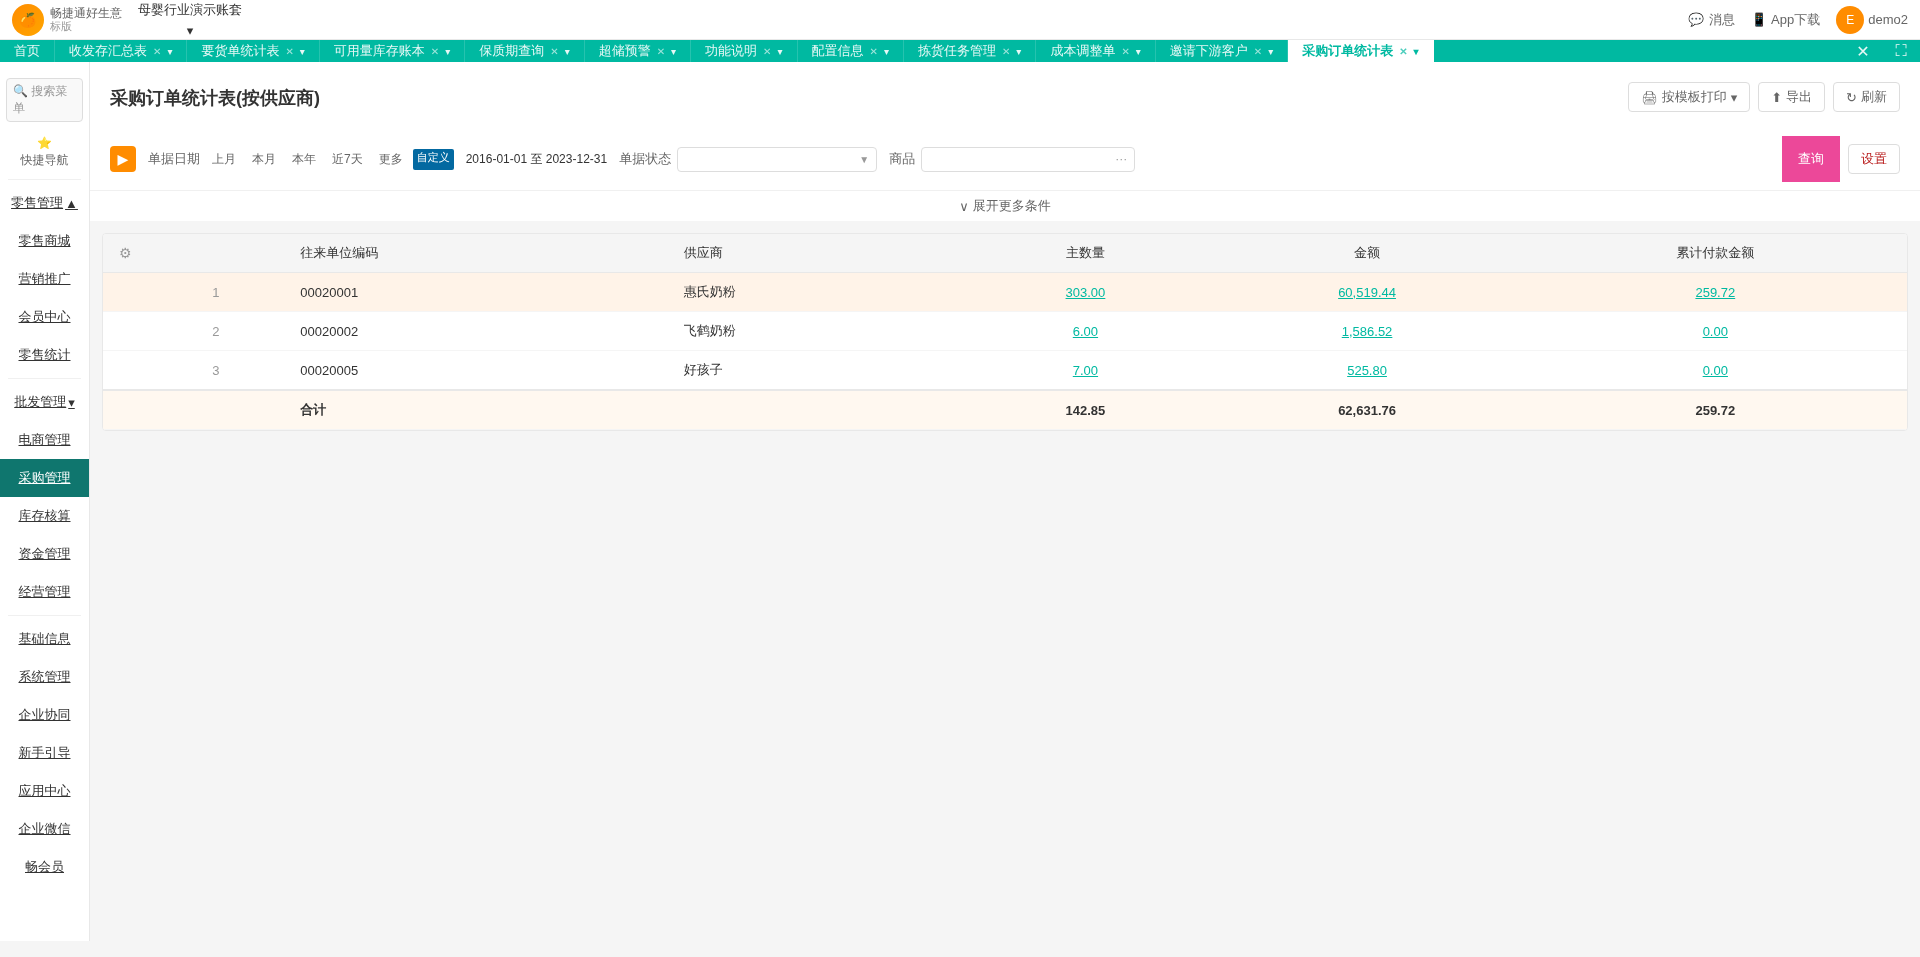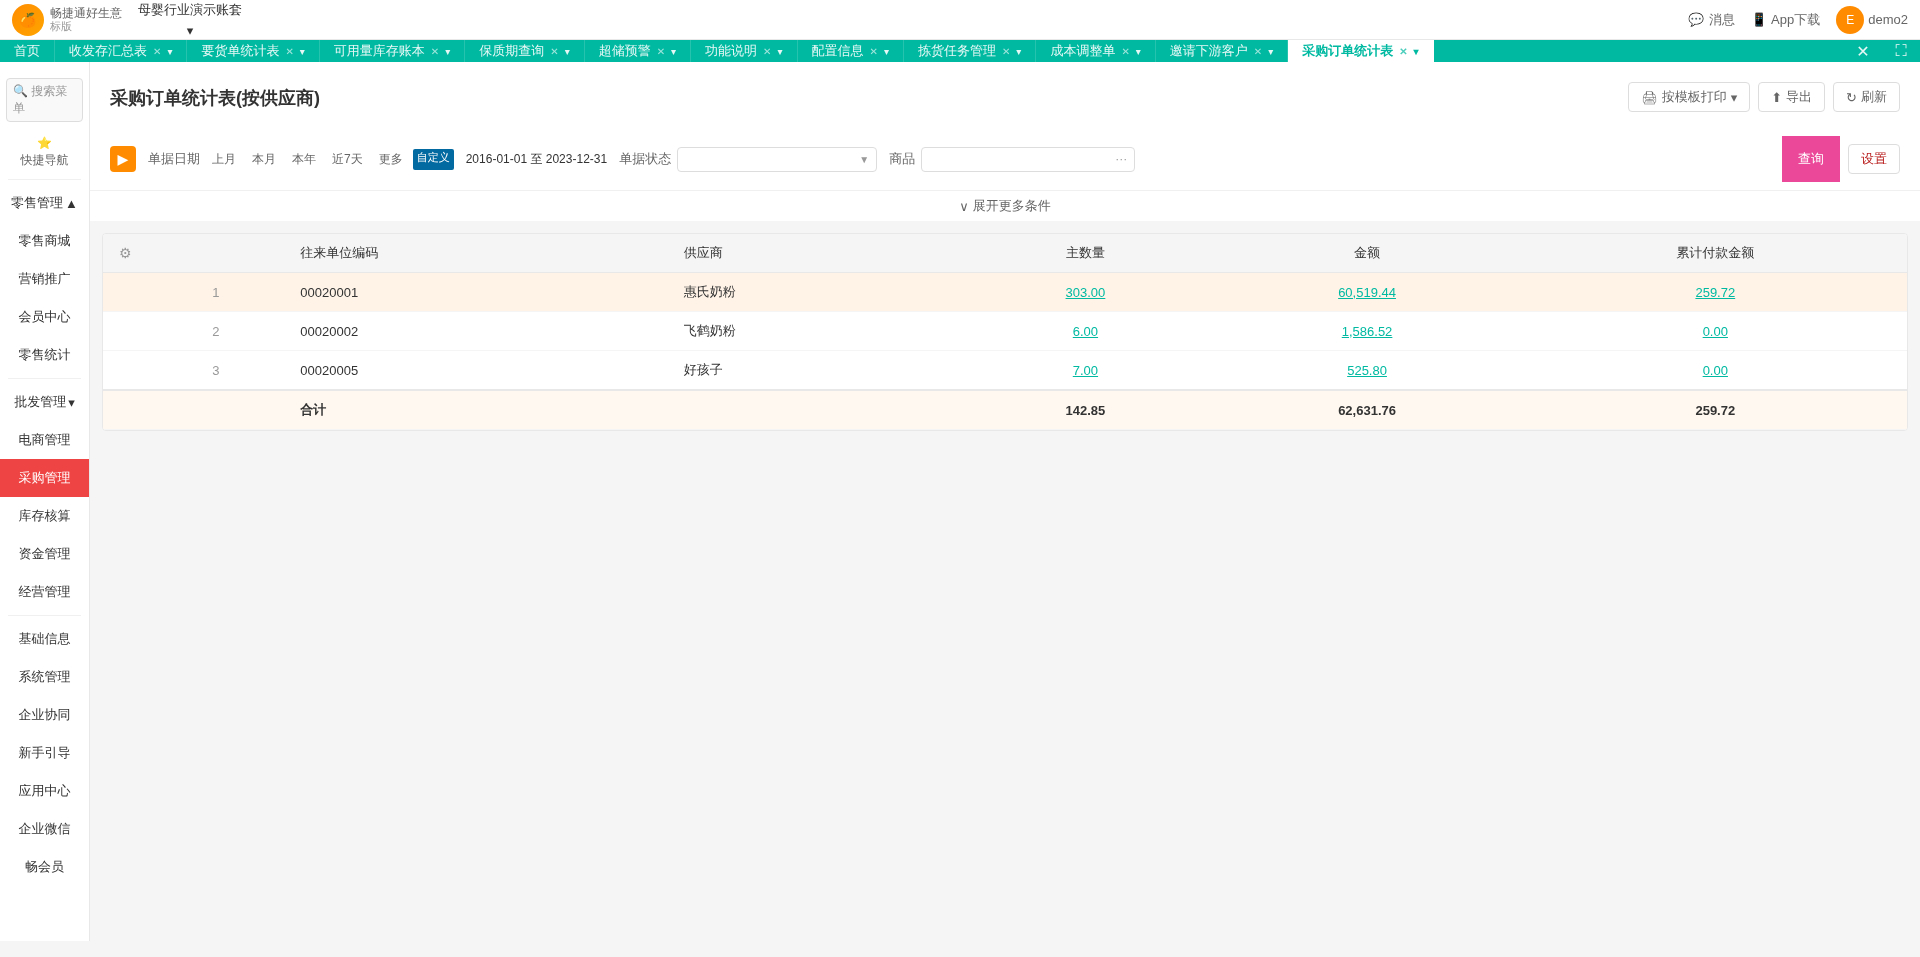--- a/index.html
+++ b/index.html
@@ -27,22 +27,22 @@
 
     
     .main-layout { display: flex; height: calc(957px - 78px); }
 
     
     .sidebar { width: 90px; background: #fff; border-right: 1px solid #e8e8e8; display: flex; flex-direction: column; padding-top: 8px; overflow-y: auto; }
     .sidebar-search { padding: 8px 6px; }
     .sidebar-search-box { width: 100%; padding: 4px 6px; border: 1px solid #ddd; border-radius: 4px; font-size: 12px; color: #999; background: #f9f9f9; cursor: pointer; }
     .sidebar-nav-btn { padding: 6px 4px; text-align: center; font-size: 12px; color: #666; cursor: pointer; display: flex; flex-direction: column; align-items: center; gap: 2px; }
     .sidebar-divider { height: 1px; background: #f0f0f0; margin: 4px 8px; }
-    .sidebar-item { padding: 10px 4px; text-align: center; font-size: 13px; color: #333; cursor: pointer; display: flex; flex-direction: column; align-items: center; gap: 2px; }
-    .sidebar-item.active { color: #fff; background: #ef4444; }
+    .sidebar-item { padding: 10px 4px; text-align: center; font-size: 13px; color: #333; cursor: pointer; display: flex; flex-direction: column; align-items: center; gap: 2px; text-decoration: underline; }
+    .sidebar-item.active { color: #fff; background: #0f766e; }
     .sidebar-item-row { display: flex; align-items: center; justify-content: center; gap: 2px; }
 
     
     .content-area { flex: 1; display: flex; flex-direction: column; overflow: hidden; background: #f5f5f5; }
     .page-title { font-size: 18px; font-weight: 600; color: #333; margin-bottom: 10px; margin-top: 12px; }
 
     
     .filter-bar { background: #fff; padding: 8px 20px; display: flex; align-items: center; gap: 12px; flex-wrap: wrap; border-bottom: 1px solid #f0f0f0; }
     .filter-toggle-btn { width: 26px; height: 26px; background: #ff8c00; border-radius: 4px; display: flex; align-items: center; justify-content: center; color: white; cursor: pointer; font-size: 14px; flex-shrink: 0; }
     .filter-group { display: flex; align-items: center; gap: 6px; }

